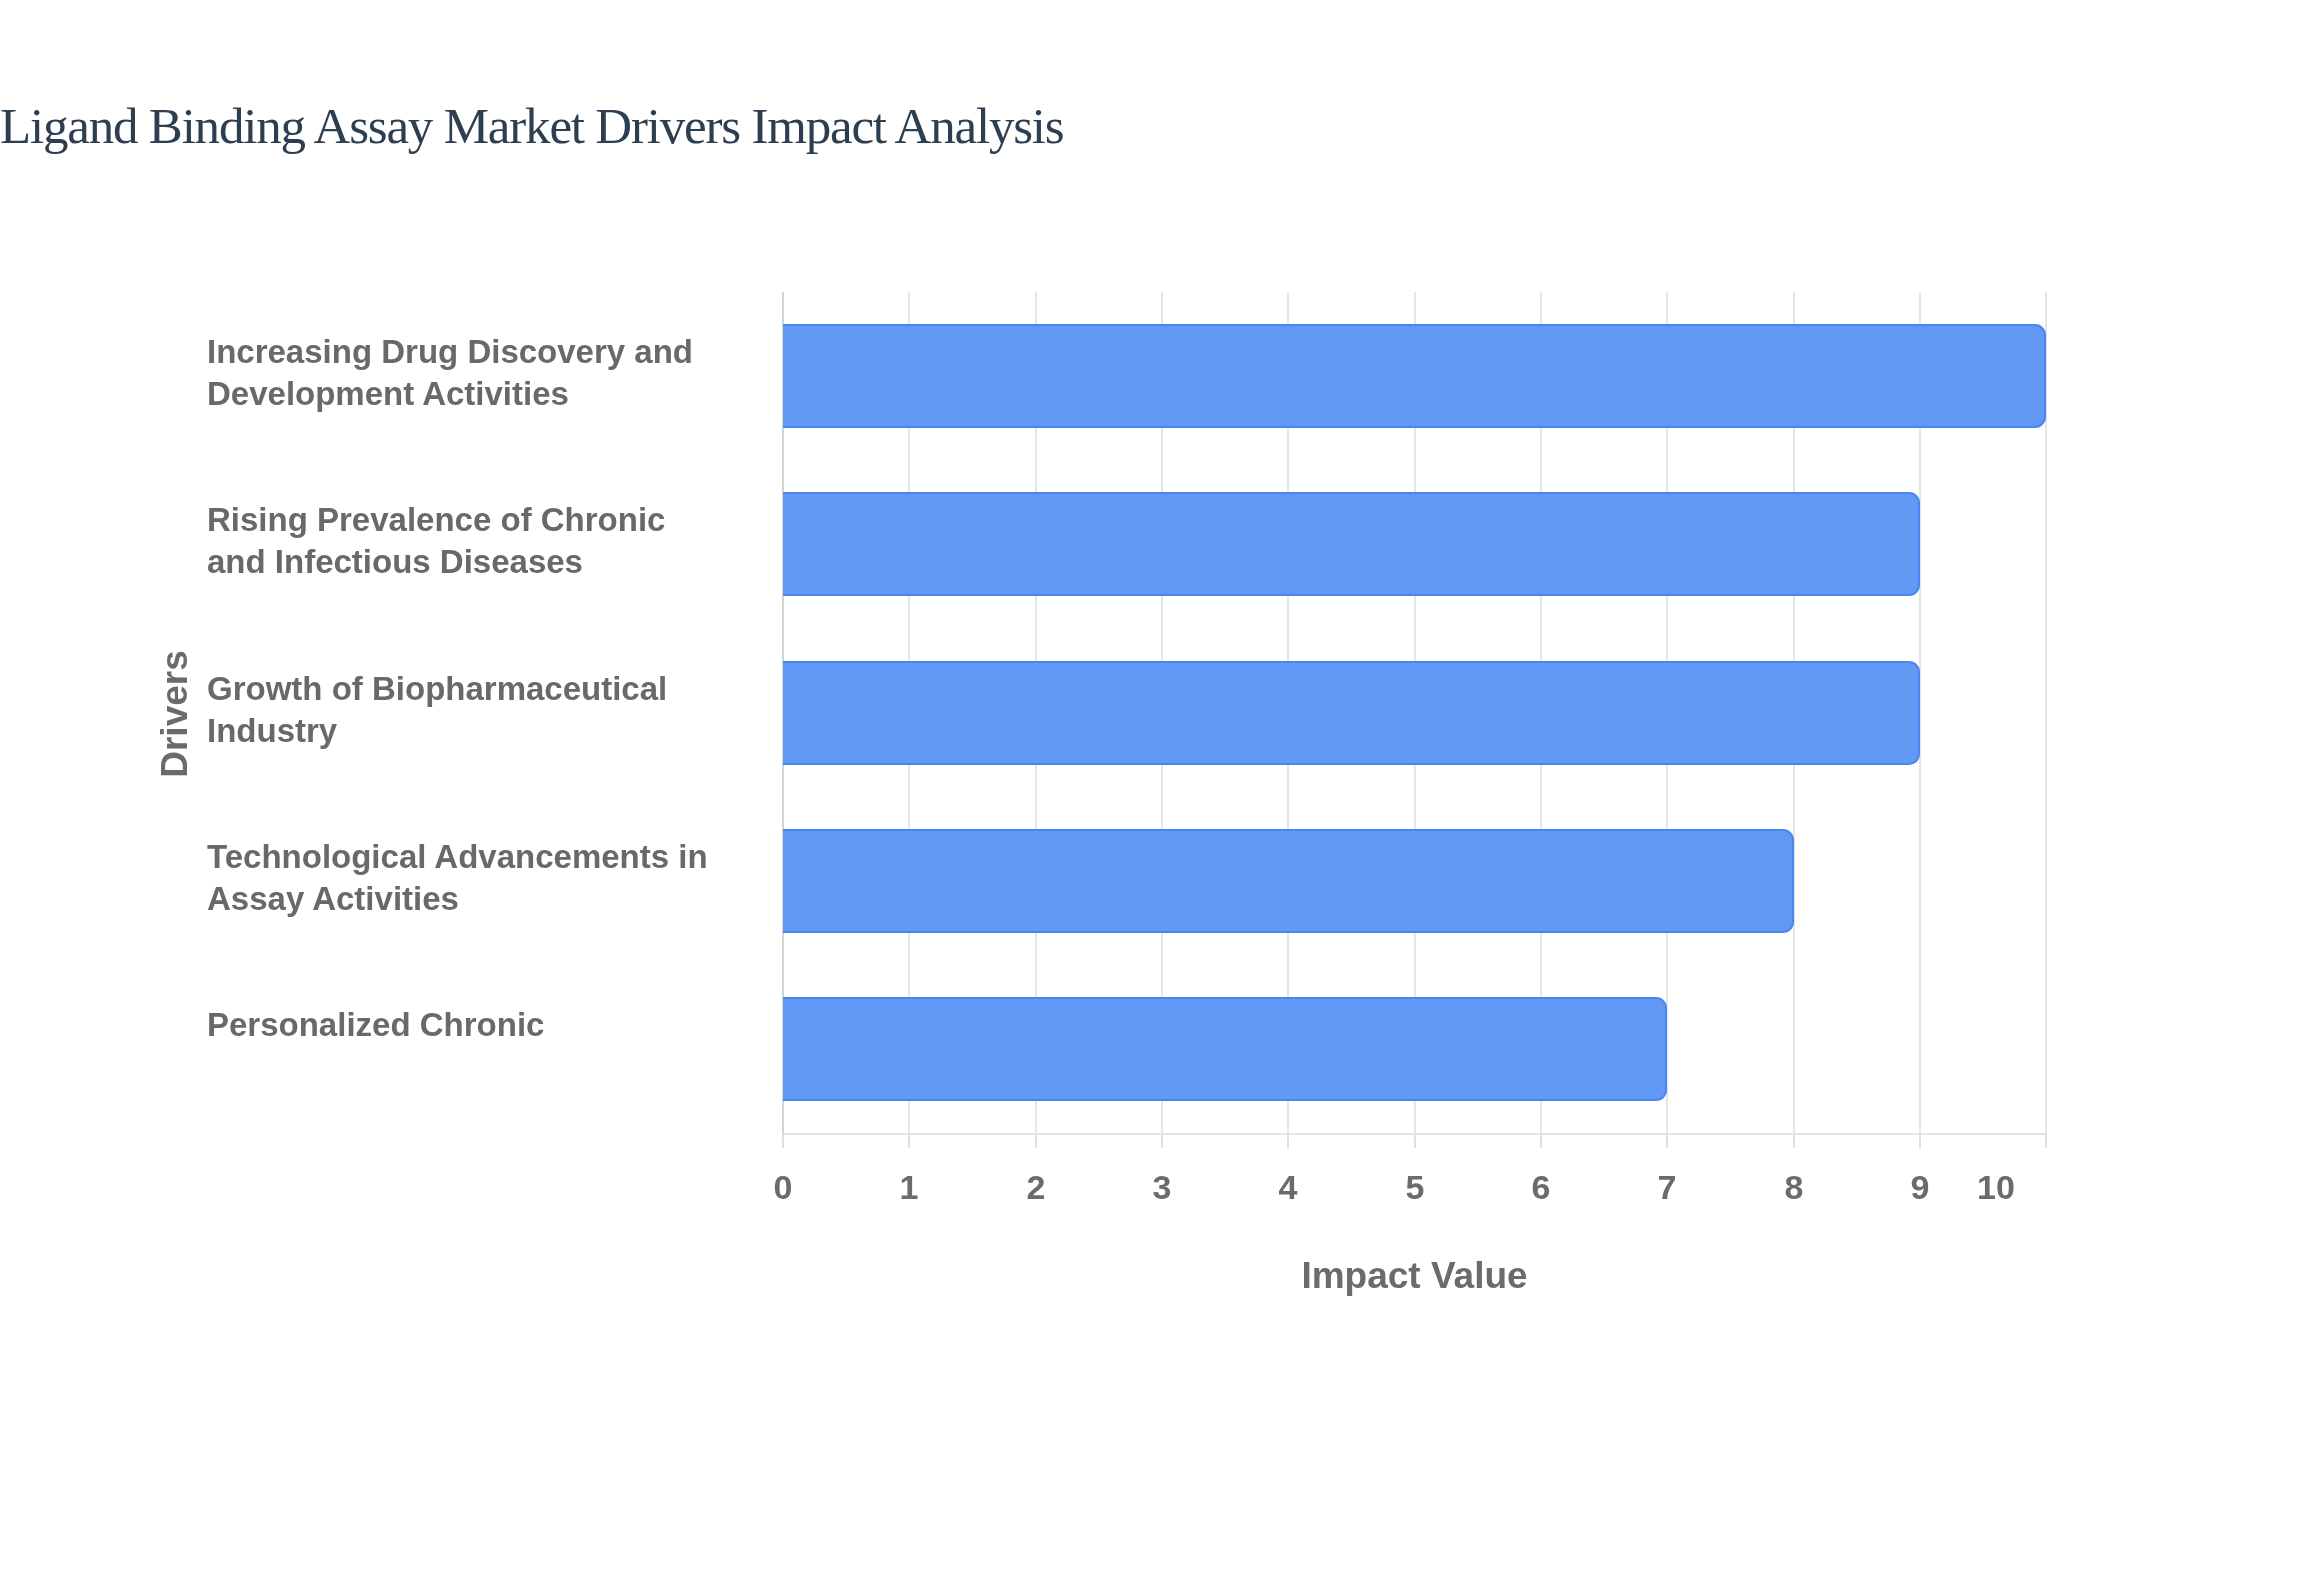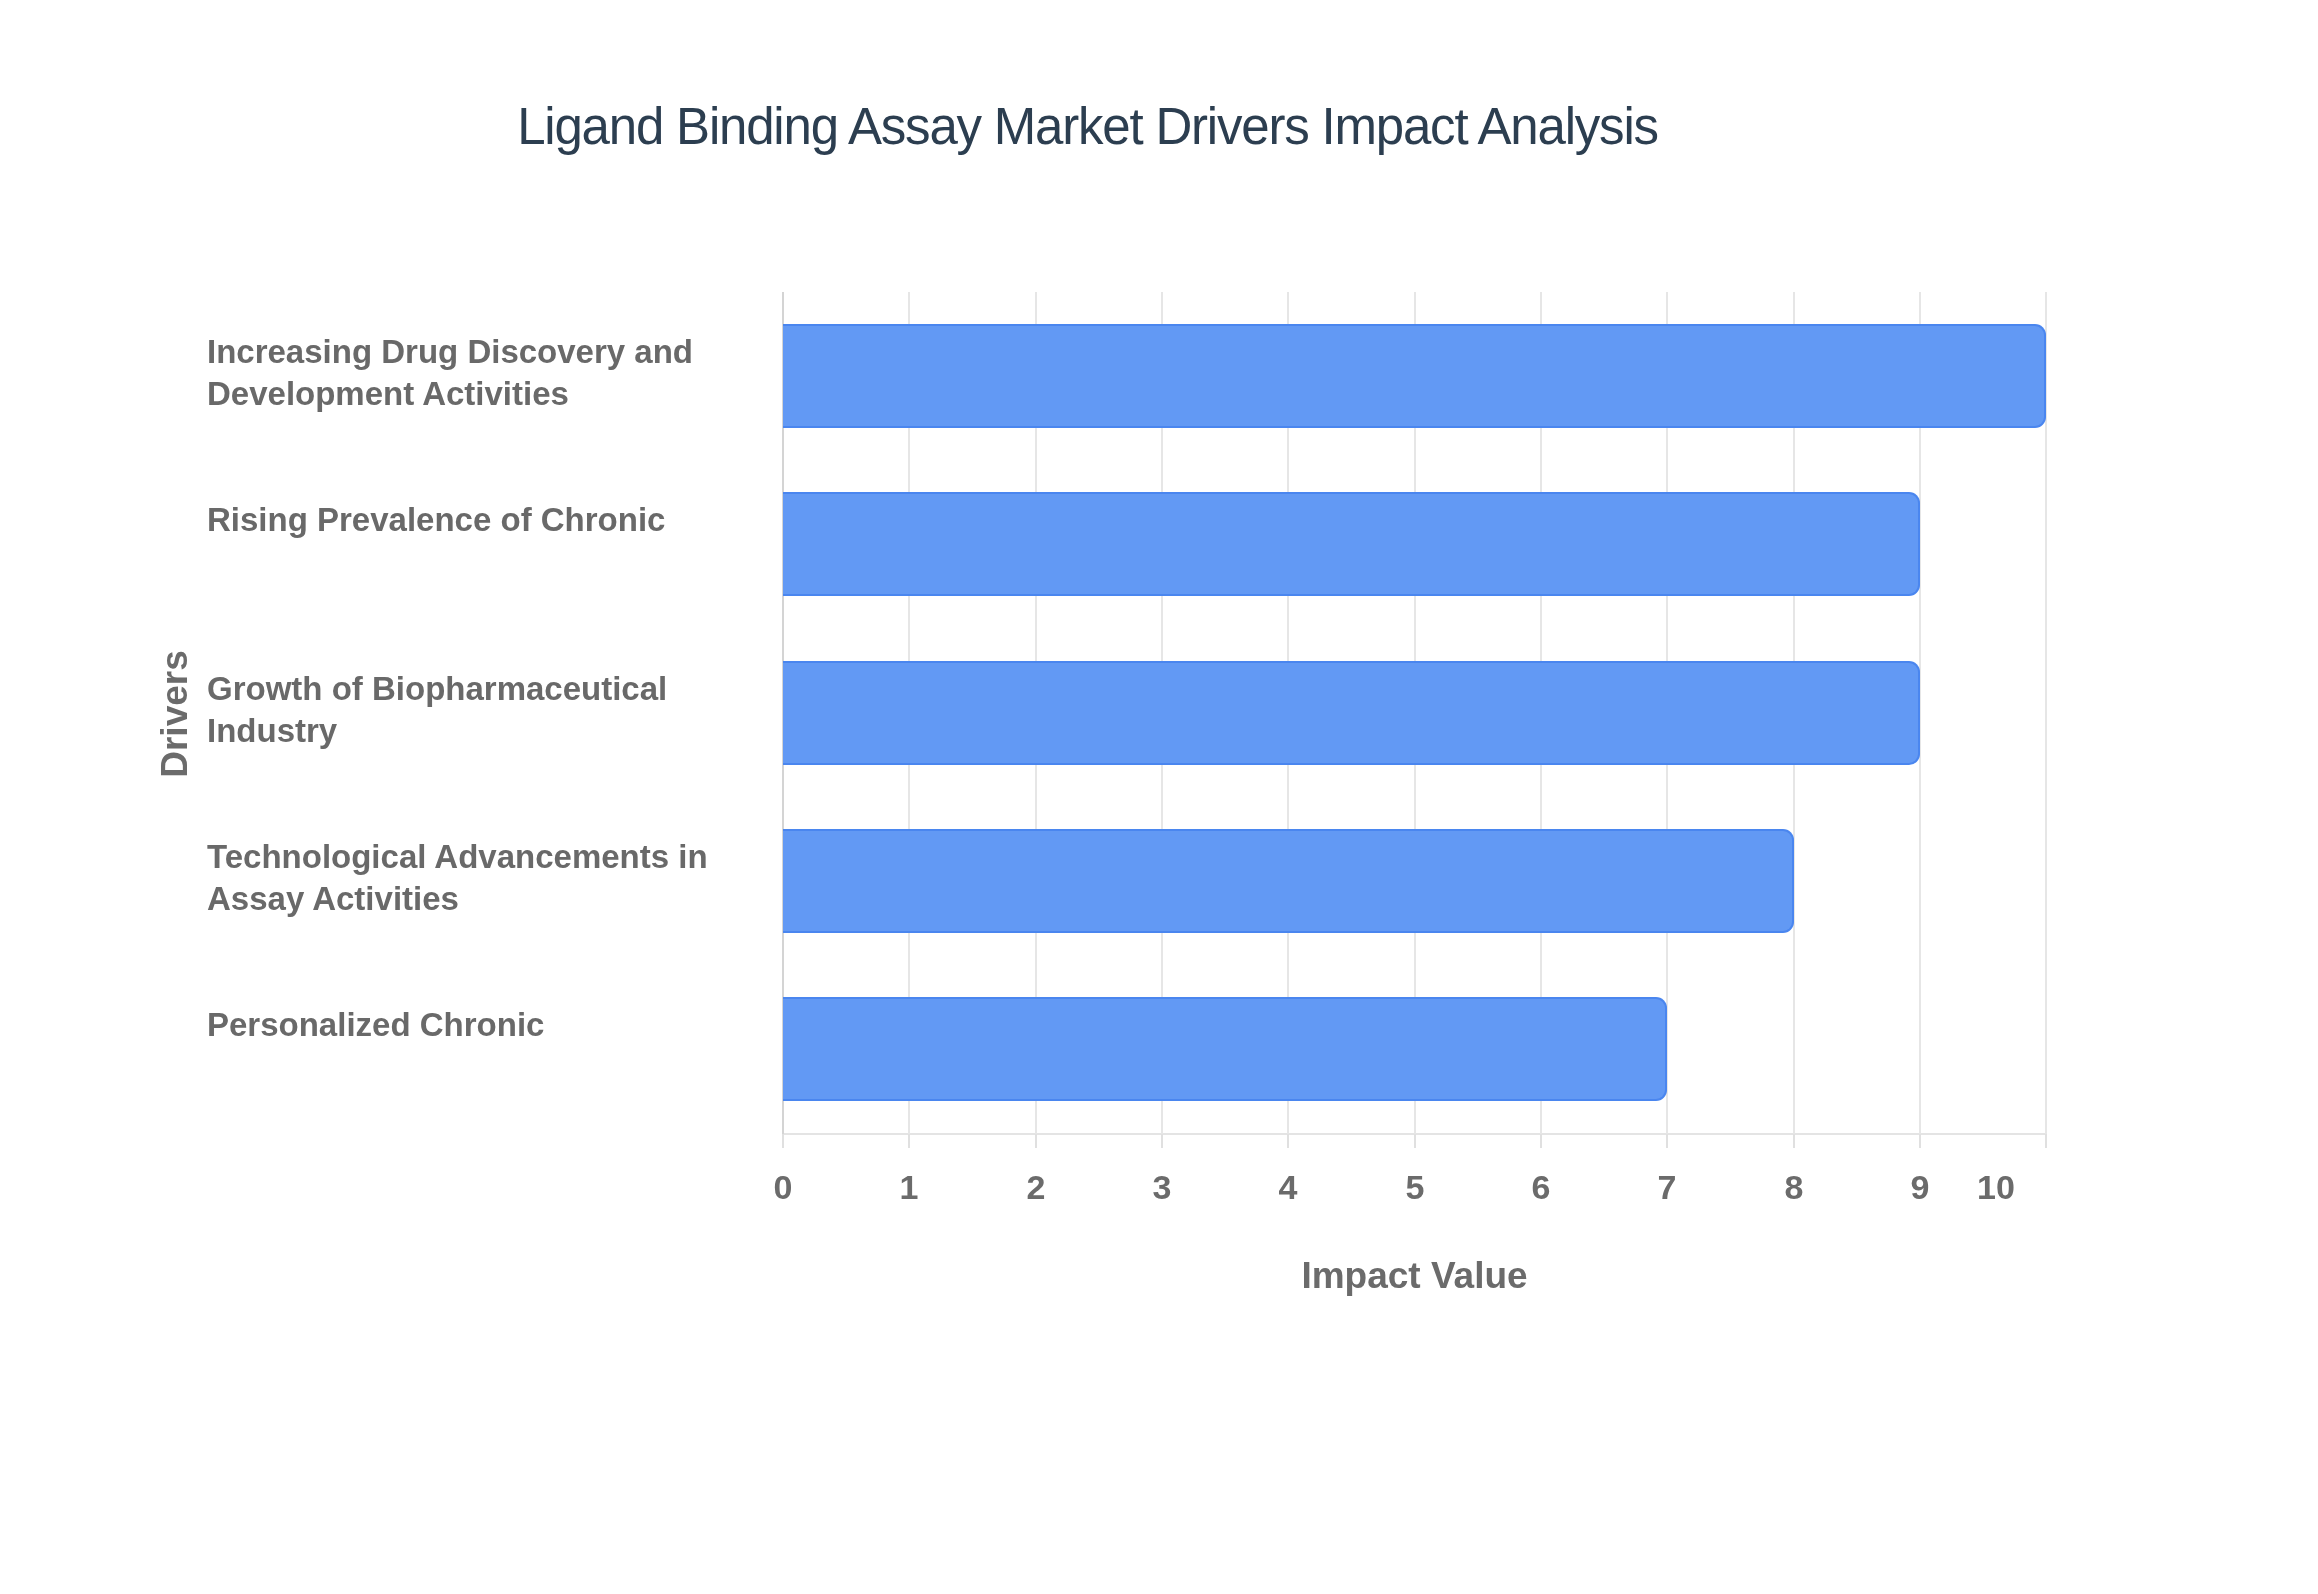--- a/index.html
+++ b/index.html
@@ -1,19 +1,19 @@
 <!DOCTYPE html>
 <html style="font-size:9.7px"><head>
 <meta charset="utf-8">
 <style>
   html, body { margin: 0; padding: 0; background: #ffffff; }
   body { width: 2319px; height: 1594px; position: relative; overflow: hidden;
          font-family: "Liberation Sans", sans-serif; }
-  .title { position: absolute; left: 0; width: 2175px; top: 97px; text-align: center;
-           font-family: Liberation Sans, sans-serif; font-size: 51px; font-weight: normal;
+  .title { position: absolute; left: 0; width: 2175px; top: 97px; 
+           font-family: Liberation Serif, serif; font-size: 51px; font-weight: normal;
            color: #2c3e50; letter-spacing: -1.2px; white-space: nowrap; }
   .plot { position: absolute; left: 783px; top: 292px; width: 1263px; height: 842px; }
   .grid-v { position: absolute; top: 0; width: 1.8px; height: 842px; background: #e6e6e6; margin-left: -0.6px; }
   .axis-y-line { position: absolute; left: -1.2px; top: 0; width: 2.4px; height: 856px; background: #d4d4d4; }
   .axis-x-line { position: absolute; left: 0; top: 841px; width: 1263px; height: 2.4px; background: #e4e4e4; }
   .tick-x { position: absolute; top: 842px; width: 1.8px; height: 14px; background: #e0e0e0; margin-left: -0.6px; }
   .tick-label-x { position: absolute; top: 876px; width: 72px; margin-left: -36px; text-align: center;
                   font-size: 34px; font-weight: bold; color: #6b6b6b; }
   .bar { position: absolute; left: 0; background: #6299f4; border: 2.4px solid #4a86ef;
          border-left: none; border-radius: 0 11px 11px 0; box-sizing: border-box; }
@@ -31,20 +31,21 @@
 
 <div class="axis-title-y">Drivers</div>
 
 <div id="ylabels">
     <div class="ylabel" style="top: 331px;">
       <div>Increasing Drug Discovery and</div>
       <div>Development Activities</div>
     </div>
     <div class="ylabel" style="top: 499px;">
       <div>Rising Prevalence of Chronic</div>
+      <div>and Infectious Diseases</div>
     </div>
     <div class="ylabel" style="top: 668px;">
       <div>Growth of Biopharmaceutical</div>
       <div>Industry</div>
     </div>
     <div class="ylabel" style="top: 836px;">
       <div>Technological Advancements in</div>
       <div>Assay Activities</div>
     </div>
     <div class="ylabel" style="top: 1004px;">

